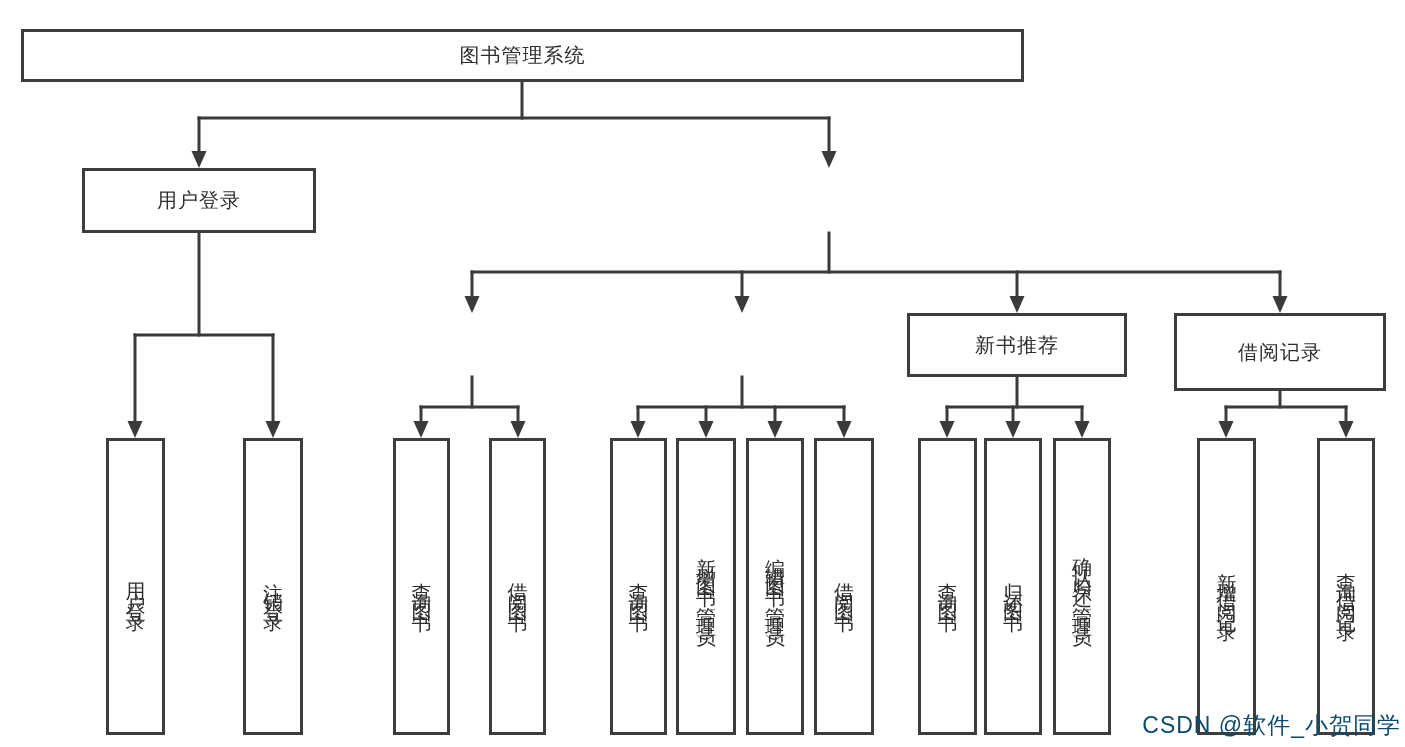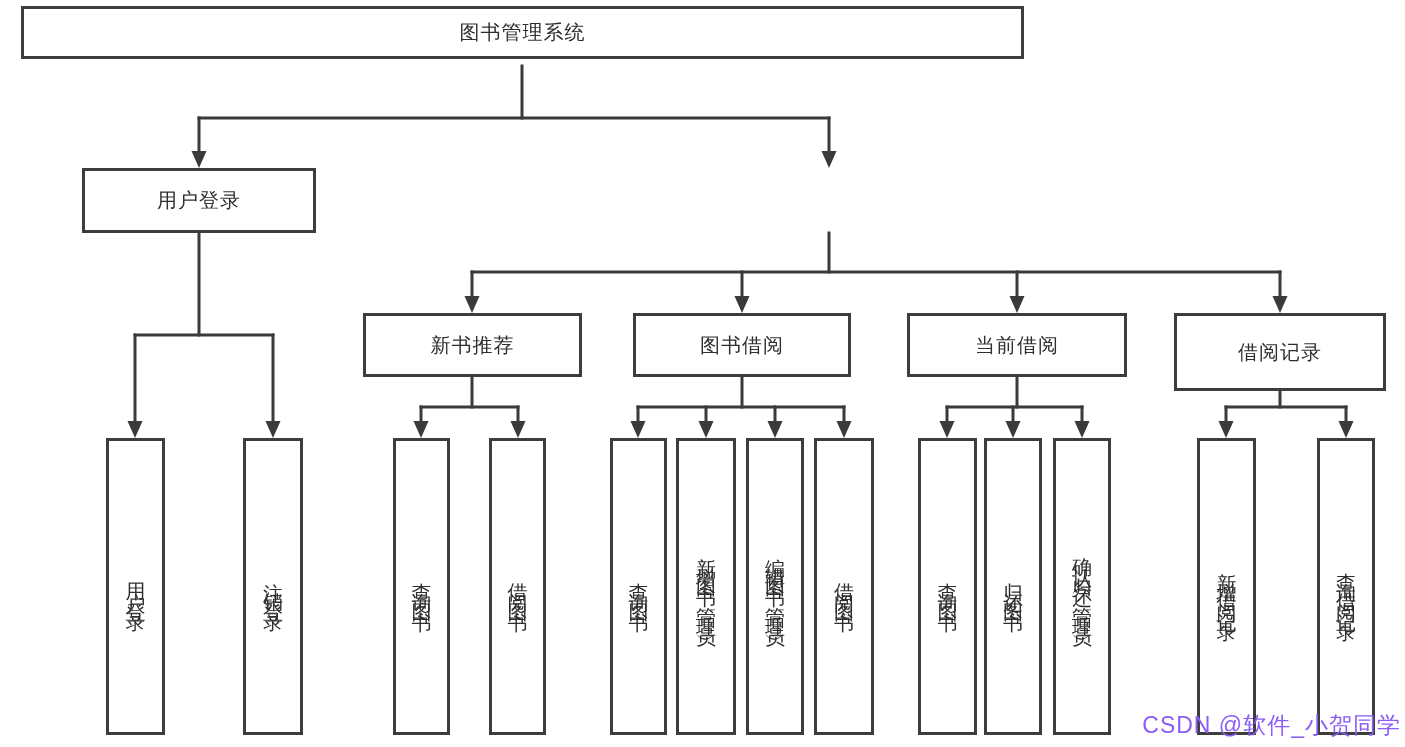--- a/index.html
+++ b/index.html
@@ -28,21 +28,21 @@
     font-size:20px;
     letter-spacing:10px;
     line-height:1.05;
     color:#2e2e2e;
     white-space:nowrap;
   }
   .watermark{
     position:absolute;
     right:4px;bottom:6px;
     font-size:23px;
-    color:#8b5cf6;
+    color:#0c4a6e;
     letter-spacing:1px;
     pointer-events:none;
   }
 </style>
 </head>
 <body>
 
 <div class="stage">
 
   <svg class="wires" viewBox="0 0 1405 747">
@@ -114,36 +114,30 @@
     <g>
       <line x1="1280" y1="377" x2="1280" y2="407"></line>
       <line x1="1226" y1="407" x2="1346" y2="407"></line>
       <line x1="1226" y1="407" x2="1226" y2="424"></line>
       <polygon points="1218.5,421 1233.5,421 1226,438"></polygon>
       <line x1="1346" y1="407" x2="1346" y2="424"></line>
       <polygon points="1338.5,421 1353.5,421 1346,438"></polygon>
     </g>
   </svg>
 
-  <div class="node hbox" style="left:21px;top:6px;width:1003px;height:53px">
+  <div class="node hbox" style="left:21px;top:29px;width:1003px;height:53px">
     <span>图书管理系统</span>
   </div>
 
   <div class="node hbox" style="left:82px;top:168px;width:234px;height:65px">
     <span>用户登录</span>
   </div>
 
-  <div class="node hbox" style="left:363px;top:313px;width:219px;height:64px">
+  <div class="node hbox" style="left:907px;top:313px;width:220px;height:64px">
     <span>新书推荐</span>
-  </div>
-  <div class="node hbox" style="left:633px;top:313px;width:218px;height:64px">
-    <span>图书借阅</span>
-  </div>
-  <div class="node hbox" style="left:907px;top:313px;width:220px;height:64px">
-    <span>当前借阅</span>
   </div>
   <div class="node hbox" style="left:1174px;top:313px;width:212px;height:78px">
     <span>借阅记录</span>
   </div>
 
   <div class="node vbox" style="left:106px;top:438px;width:59px;height:297px">
     <span class="vtext">用户登录</span>
   </div>
   <div class="node vbox" style="left:243px;top:438px;width:60px;height:297px">
     <span class="vtext">注销登录</span>

